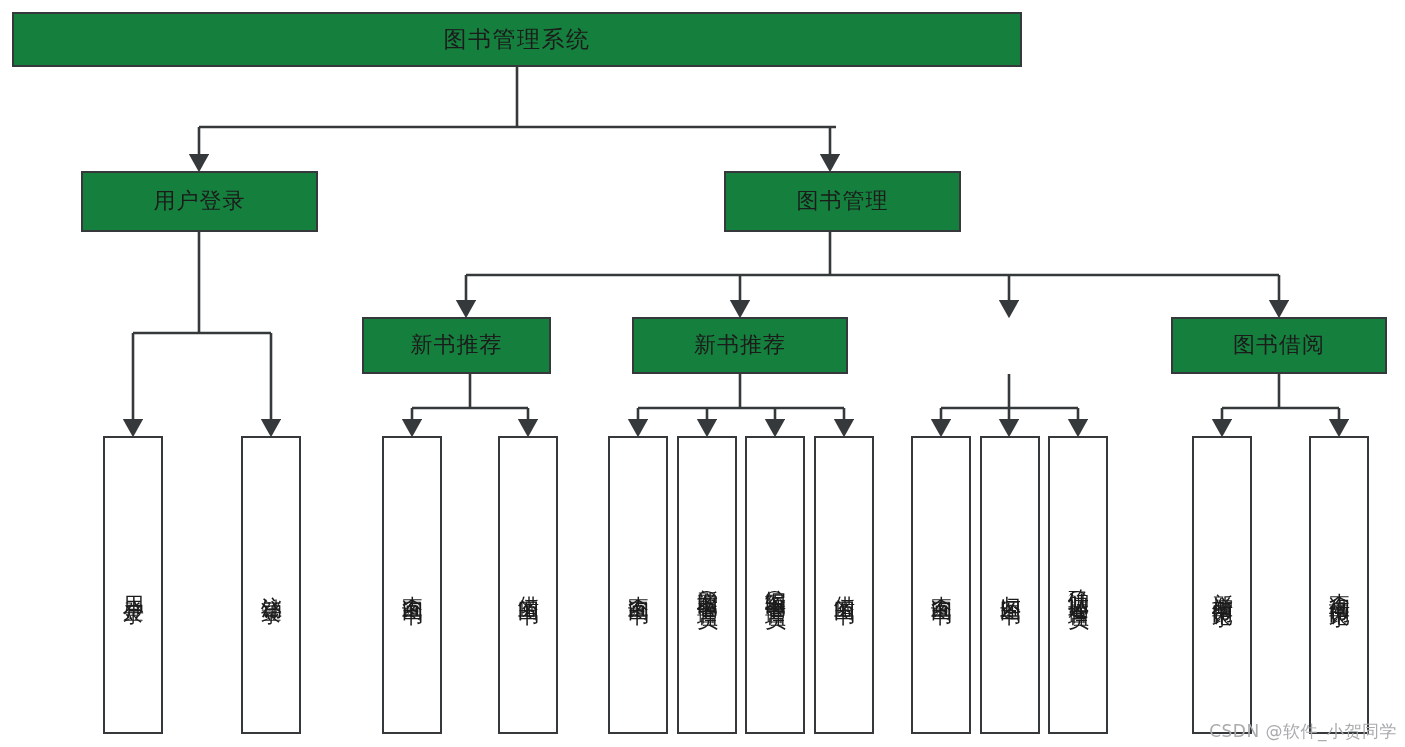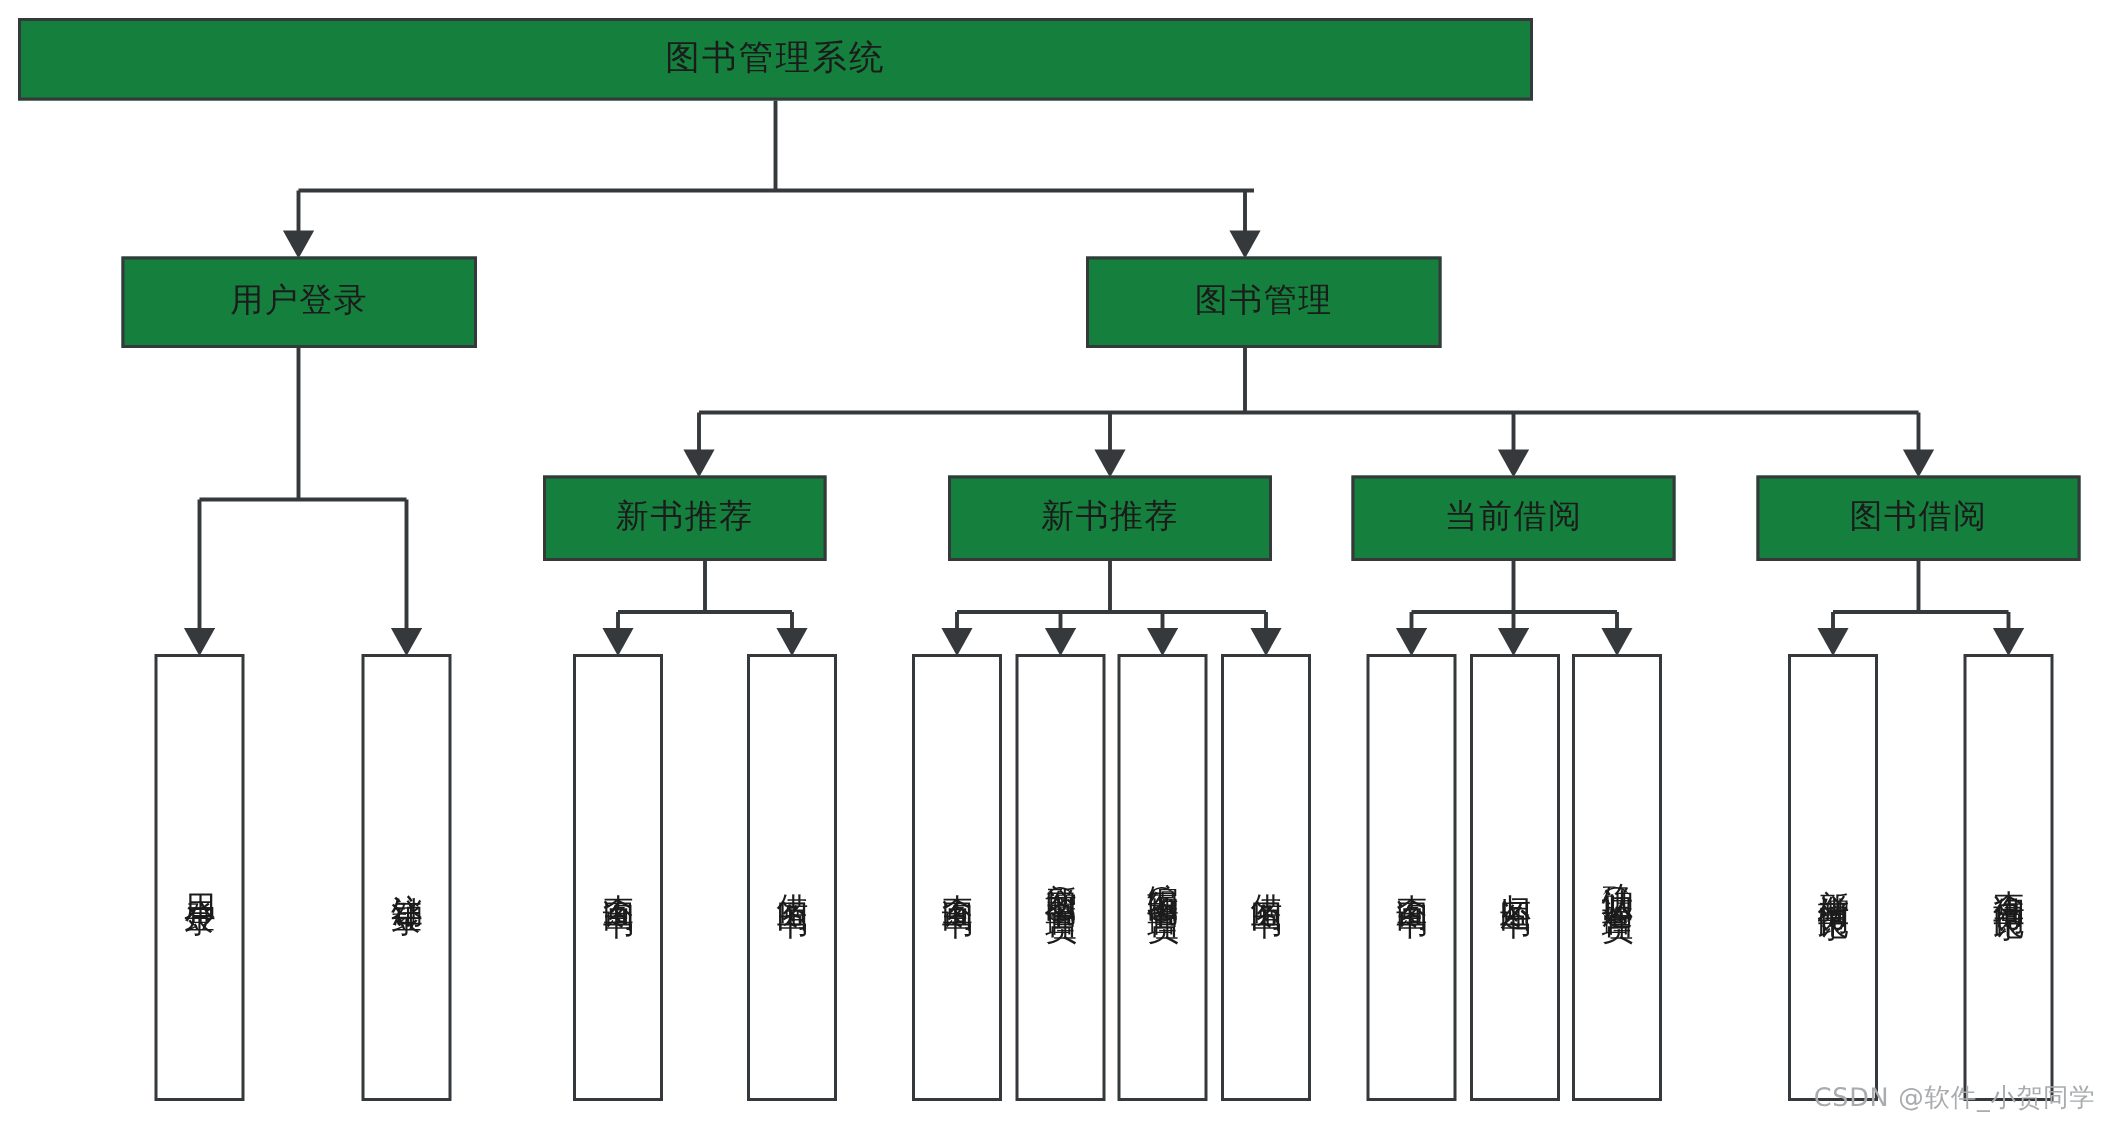--- a/index.html
+++ b/index.html
@@ -140,23 +140,20 @@
   <div class="node horiz" style="left:711px; top:171px; width:237px; height:61px;margin-left:13px;">
     <span>图书管理</span>
   </div>
 
   <div class="node horiz" style="left:362px; top:317px; width:189px; height:57px;">
     <span>新书推荐</span>
   </div>
   <div class="node horiz" style="left:632px; top:317px; width:216px; height:57px;">
     <span>新书推荐</span>
   </div>
-  <div class="node horiz" style="left:901px; top:317px; width:216px; height:57px;">
-    <span>当前借阅</span>
-  </div>
   <div class="node horiz" style="left:1171px; top:317px; width:216px; height:57px;">
     <span>图书借阅</span>
   </div>
 
   <div class="leaf" style="left:103px; top:436px; width:60px; height:298px;">
     <span class="vtext">用户登录</span>
   </div>
   <div class="leaf" style="left:241px; top:436px; width:60px; height:298px;">
     <span class="vtext">注销登录</span>
   </div>

